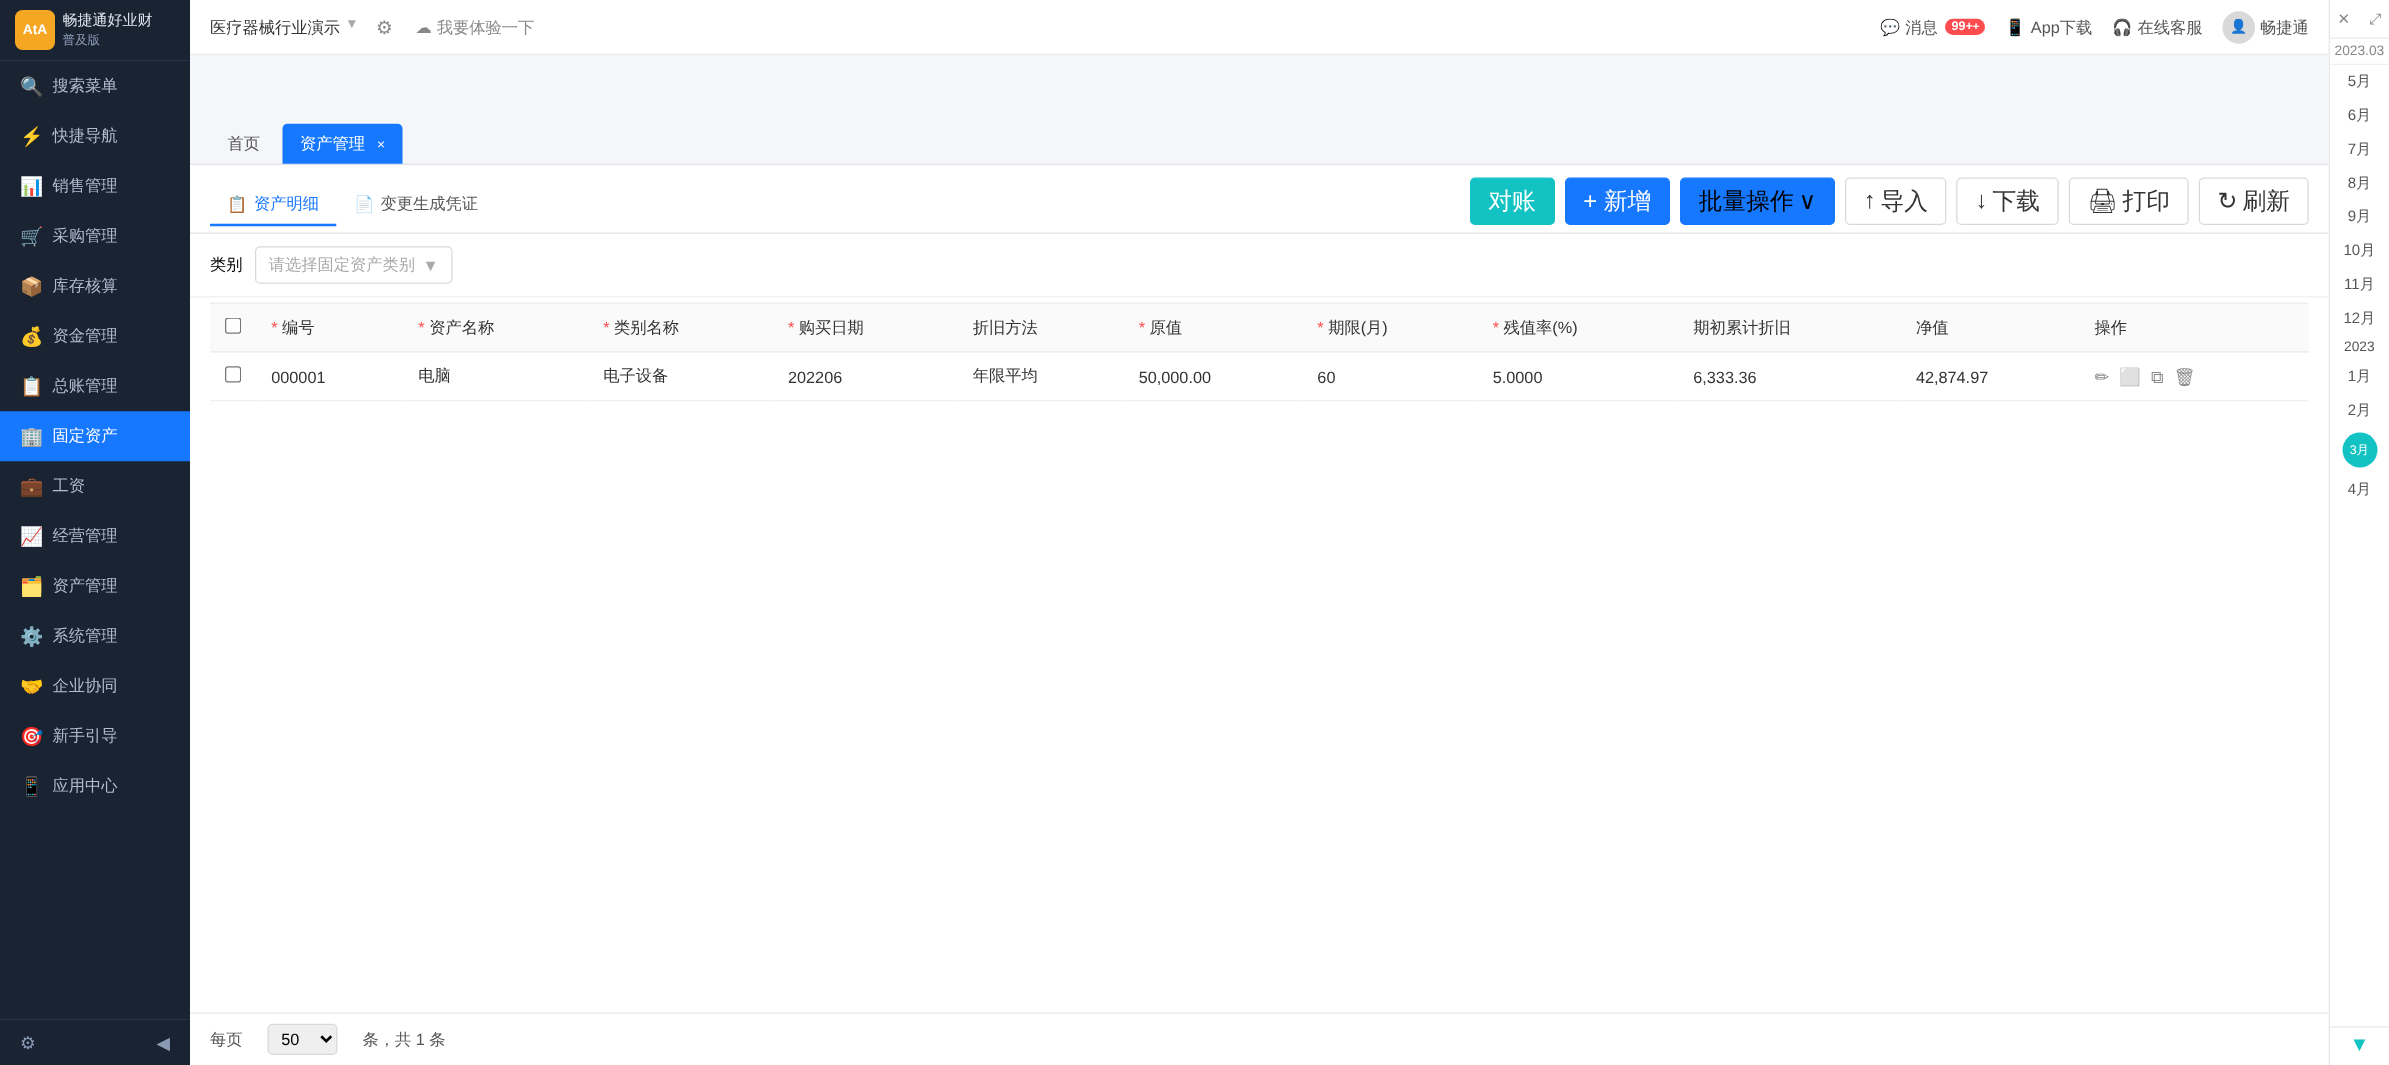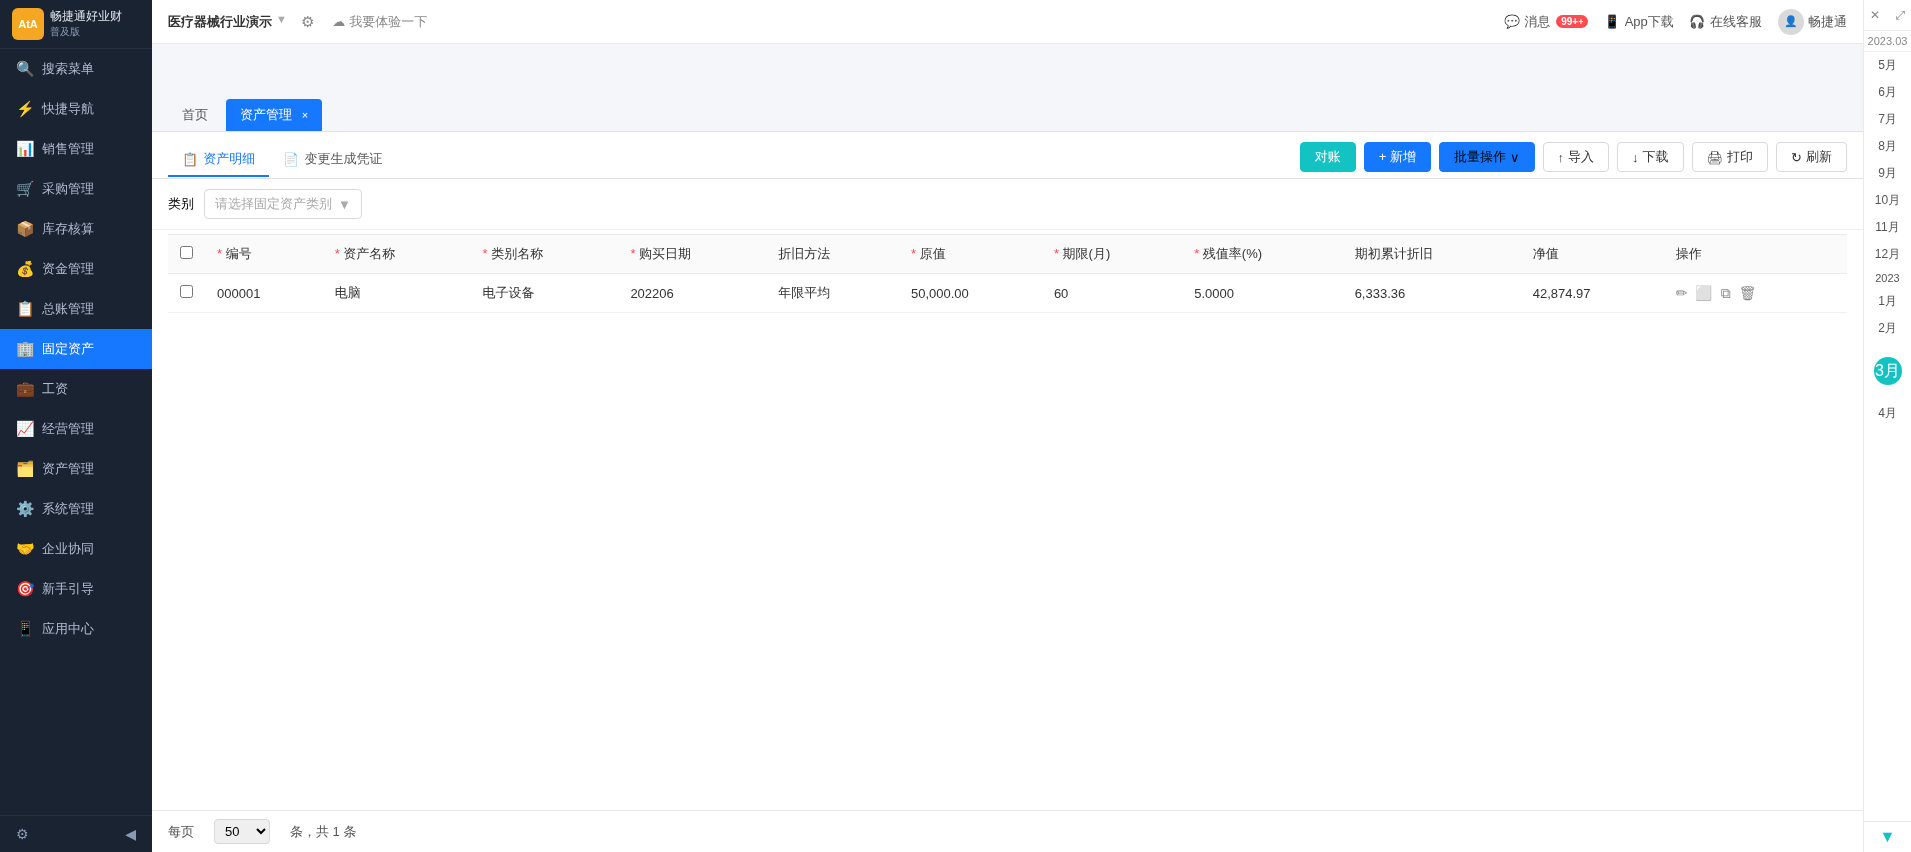--- a/index.html
+++ b/index.html
@@ -67,21 +67,21 @@
     .topbar {
       background: white;
       height: 44px;
       display: flex;
       align-items: center;
       padding: 0 16px;
       border-bottom: 1px solid #e8eaec;
       gap: 10px;
     }
     .topbar-company {
-      display: flex; align-items: flex-start; gap: 4px; font-size: 13px; color: #333; cursor: pointer; font-weight: bold;
+      display: flex; align-items: flex-start; gap: 4px; font-size: 13px; color: #333; cursor: pointer;
     }
     .topbar-company-arrow { color: #aaa; font-size: 11px; }
     .topbar-gear { color: #888; cursor: pointer; font-size: 15px; margin-left: 4px; }
     .topbar-experience {
       display: flex; align-items: center; gap: 4px; color: #888; font-size: 13px; margin-left: 8px;
     }
     .topbar-right {
       margin-left: auto;
       display: flex; align-items: center; gap: 16px;
     }
@@ -163,21 +163,21 @@
       align-items: center;
       padding: 10px 16px;
       gap: 10px;
       border-bottom: 1px solid #f0f0f0;
     }
     .btn {
       padding: 5px 14px;
       border-radius: 4px;
       border: 1px solid #d9d9d9;
       background: white;
-      font-size: 13px;
+      font-size: 19px;
       cursor: pointer;
       color: #333;
       display: flex; align-items: center; gap: 4px;
     }
     .btn-primary { background: #1677ff; color: white; border-color: #1677ff; }
     .btn-teal { background: #13c2c2; color: white; border-color: #13c2c2; }
     .btn-batch {
       background: #1677ff; color: #000000; border-color: #1677ff;
       display: flex; align-items: center;
     }
@@ -247,21 +247,21 @@
       flex-shrink: 0;
     }
     .month-item {
       width: 100%;
       text-align: center;
       padding: 5px 0;
       font-size: 12px;
       color: #555;
       cursor: pointer;
     }
-    .month-item.current2 { background: #13c2c2; color: white; border-radius: 50%; width: 28px; height: 28px; display: flex; align-items: center; justify-content: center; margin: 15px auto; font-size: 16px; }
+    .month-item.current2 { background: #13c2c2; color: white; border-radius: 50%; width: 28px; height: 28px; display: flex; align-items: center; justify-content: center; margin: 4px auto; font-size: 10px; }
 
     .nav-arrow { color: #888; cursor: pointer; font-size: 12px; padding: 2px; }
   </style>
 </head>
 <body>
 
 <div class="sidebar">
   <div class="sidebar-logo">
     <div class="sidebar-logo-icon">AtA</div>
     <div>

